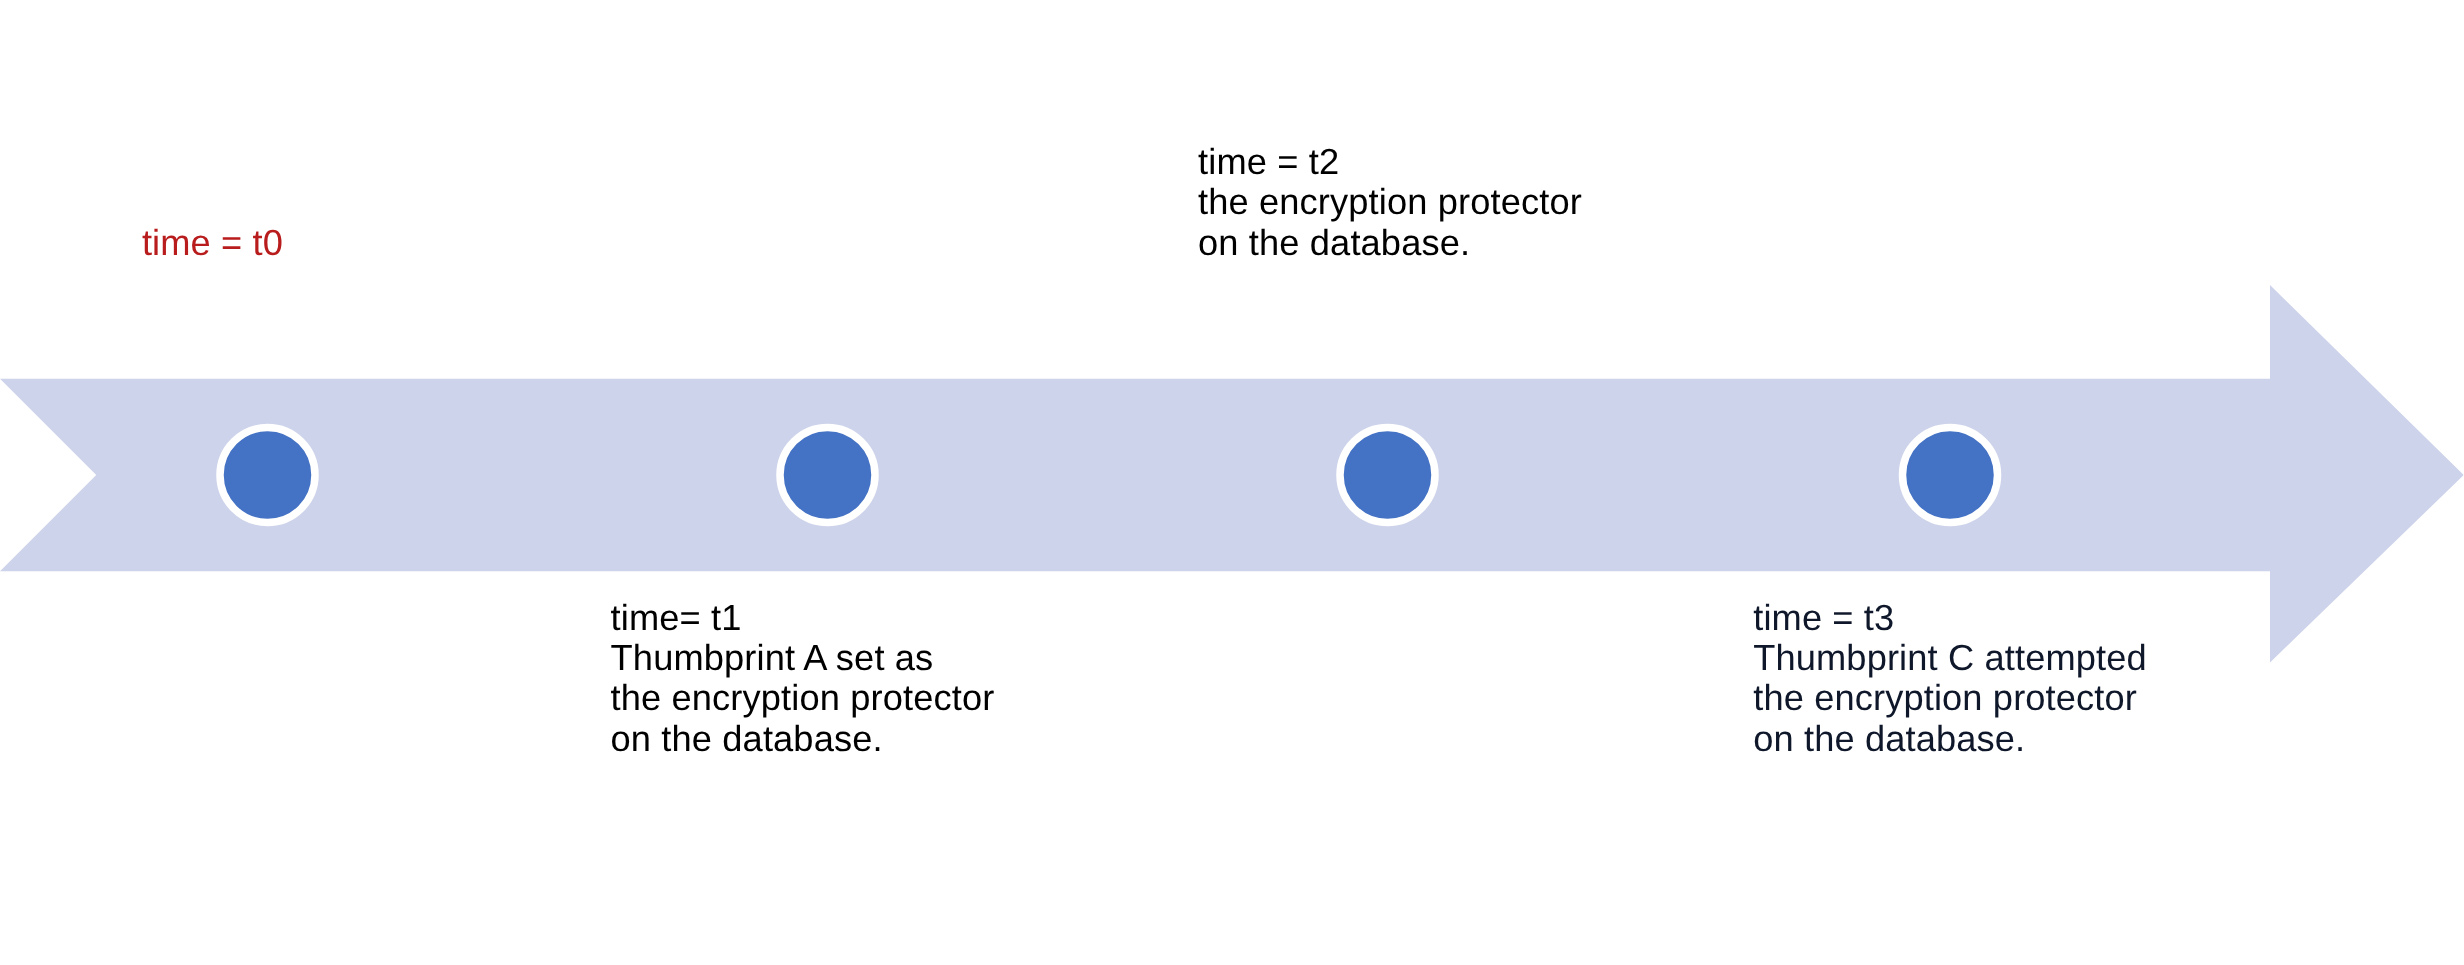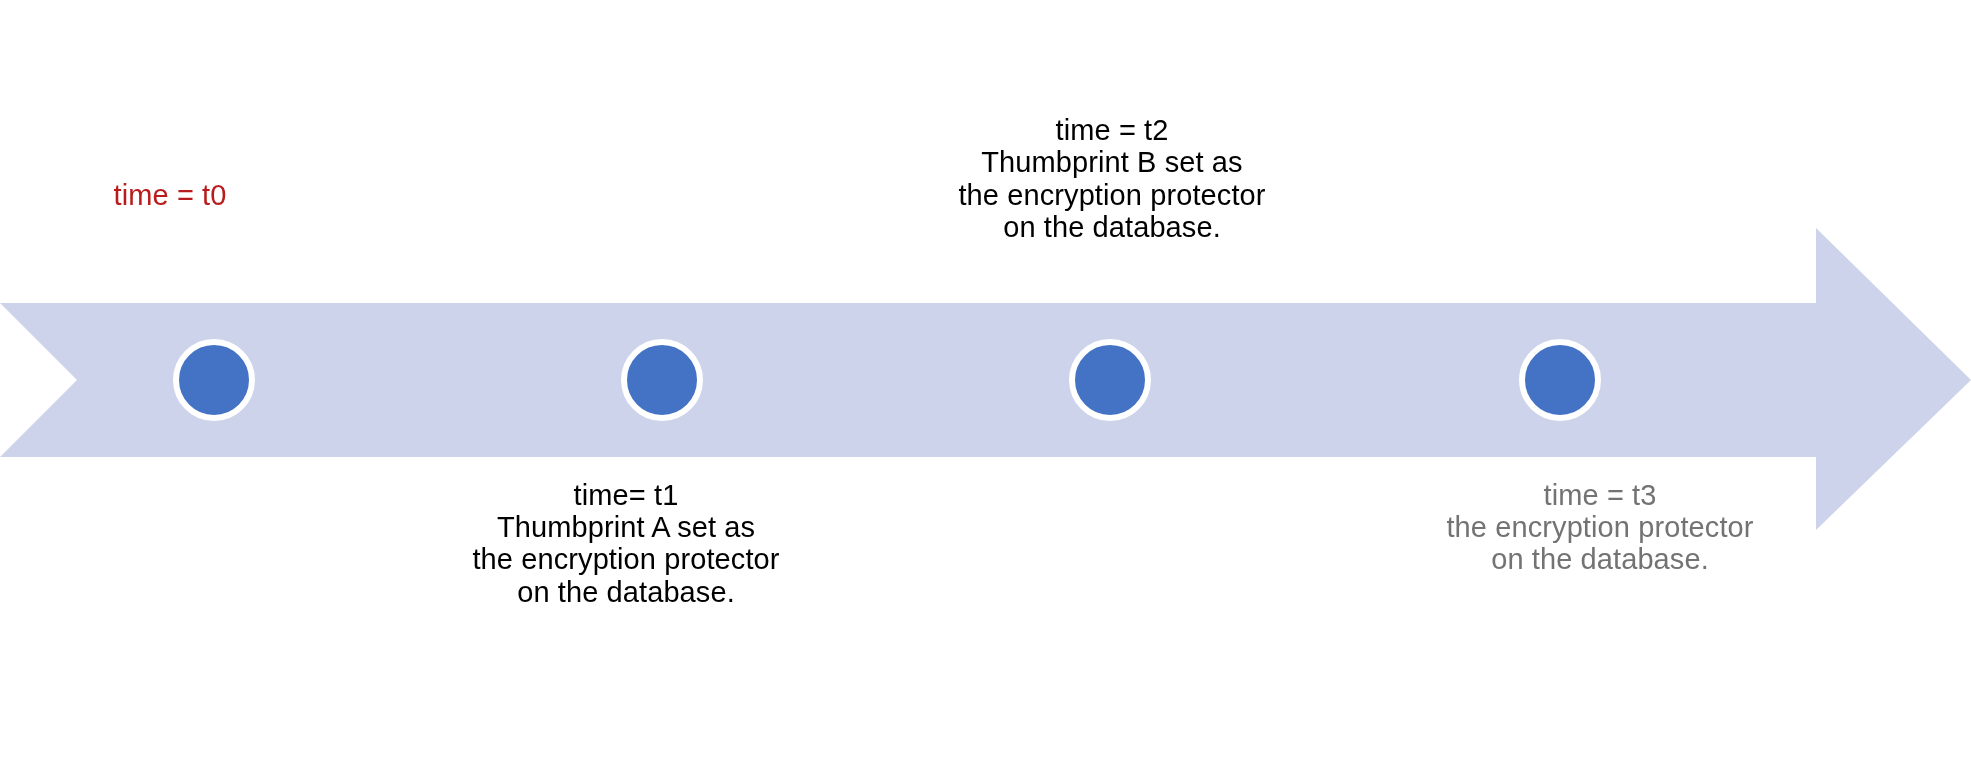--- a/index.html
+++ b/index.html
@@ -39,21 +39,20 @@
     height: 82px;
     border-radius: 50%;
     background: #4472C4;
     box-sizing: border-box;
     border: 6px solid #FFFFFF;
   }
 
   
   .caption {
     position: absolute;
-    text-align: center;
     font-size: 29px;
     line-height: 1.11;
     letter-spacing: 0.1px;
     white-space: nowrap;
     color: #000000;
   }
   .caption .cap-line {
     display: block;
   }
   .caption.above {
@@ -68,34 +67,34 @@
   <svg class="timeline-arrow" viewBox="0 0 1971 772" preserveAspectRatio="none" aria-hidden="true">
     <polygon id="arrow-poly" points="0,303 77,380 0,457 1816,457 1816,530 1971,380 1816,228 1816,303" fill="#CDD3EA"></polygon>
   </svg>
 
   <div id="milestone-layer">
       <div class="milestone-dot" style="left: 173px; top: 339px; background: rgb(68, 114, 196); border-color: rgb(255, 255, 255);"></div>
       <div class="caption above" style="color: #b91c1c; left: 170px; top: 178.6px; transform: translateX(-50%);">
         <span class="cap-line">time = t0</span>
       </div>
       <div class="milestone-dot" style="left: 621px; top: 339px; background: rgb(68, 114, 196); border-color: rgb(255, 255, 255);"></div>
-      <div class="caption below" style="color: rgb(0, 0, 0); left: 626px; top: 479px; transform: translateX(-50%);">
+      <div class="caption below" style="color: rgb(0, 0, 0); left: 642px; top: 479px; transform: translateX(-50%);">
         <span class="cap-line">time= t1</span>
         <span class="cap-line">Thumbprint A set as</span>
         <span class="cap-line">the encryption protector</span>
         <span class="cap-line">on the database.</span>
       </div>
       <div class="milestone-dot" style="left: 1069px; top: 339px; background: rgb(68, 114, 196); border-color: rgb(255, 255, 255);"></div>
       <div class="caption above" style="color: rgb(0, 0, 0); left: 1112px; top: 114.2px; transform: translateX(-50%);">
         <span class="cap-line">time = t2</span>
-        <span class="cap-line">Thumbprint B set as</span>
         <span class="cap-line">the encryption protector</span>
         <span class="cap-line">on the database.</span>
       </div>
       <div class="milestone-dot" style="left: 1519px; top: 339px; background: rgb(68, 114, 196); border-color: rgb(255, 255, 255);"></div>
-      <div class="caption below" style="color: #737373; left: 1600px; top: 479px; transform: translateX(-50%);">
+      <div class="caption below" style="color: #0f172a; left: 1560px; top: 479px; transform: translateX(-50%);">
         <span class="cap-line">time = t3</span>
+        <span class="cap-line">Thumbprint C attempted</span>
         <span class="cap-line">the encryption protector</span>
         <span class="cap-line">on the database.</span>
       </div>
     </div>
 
 </div>
 
 </body></html>

